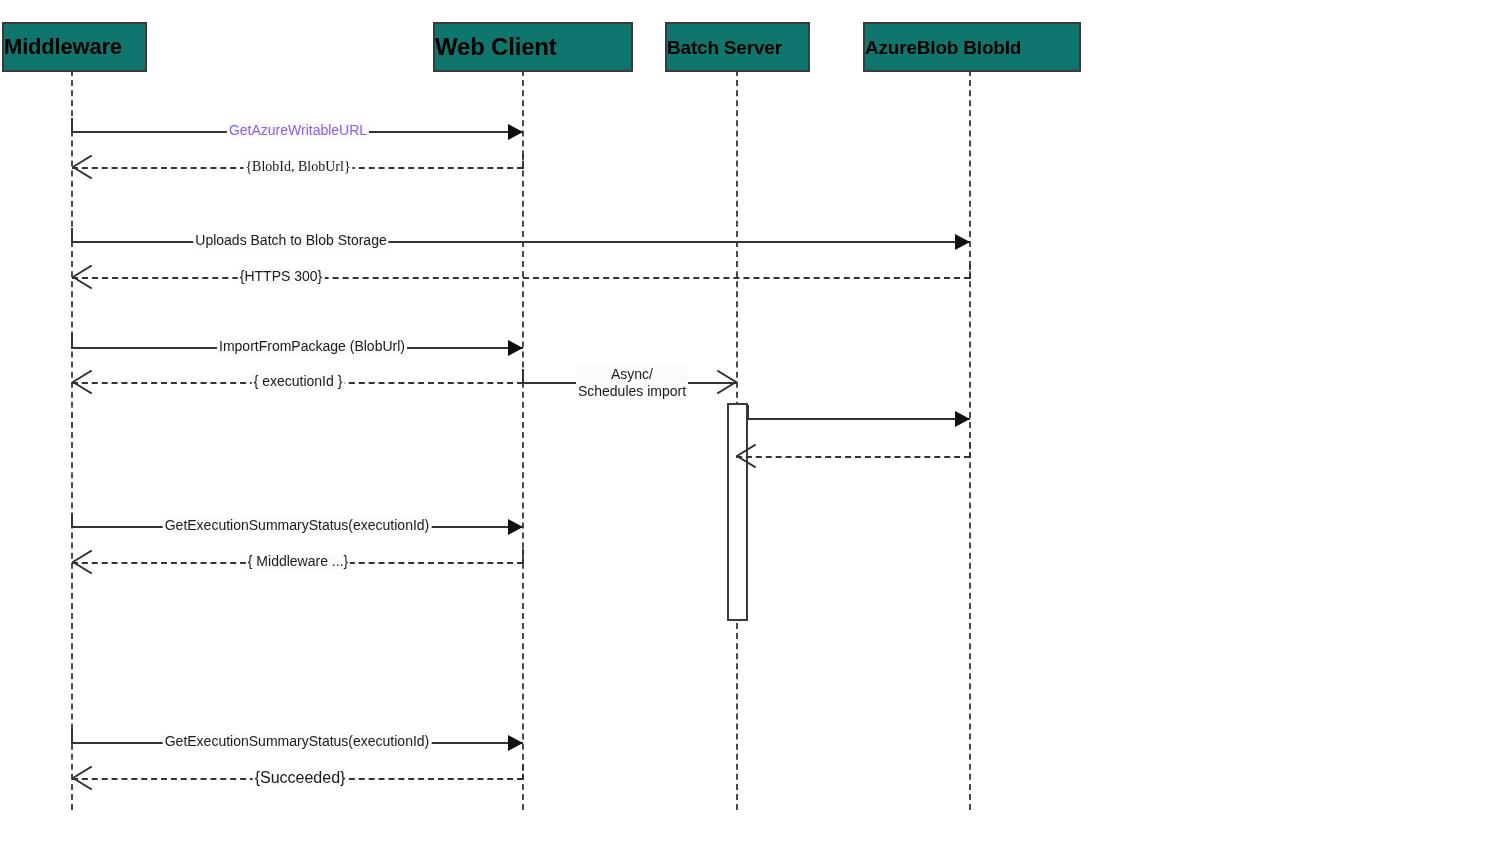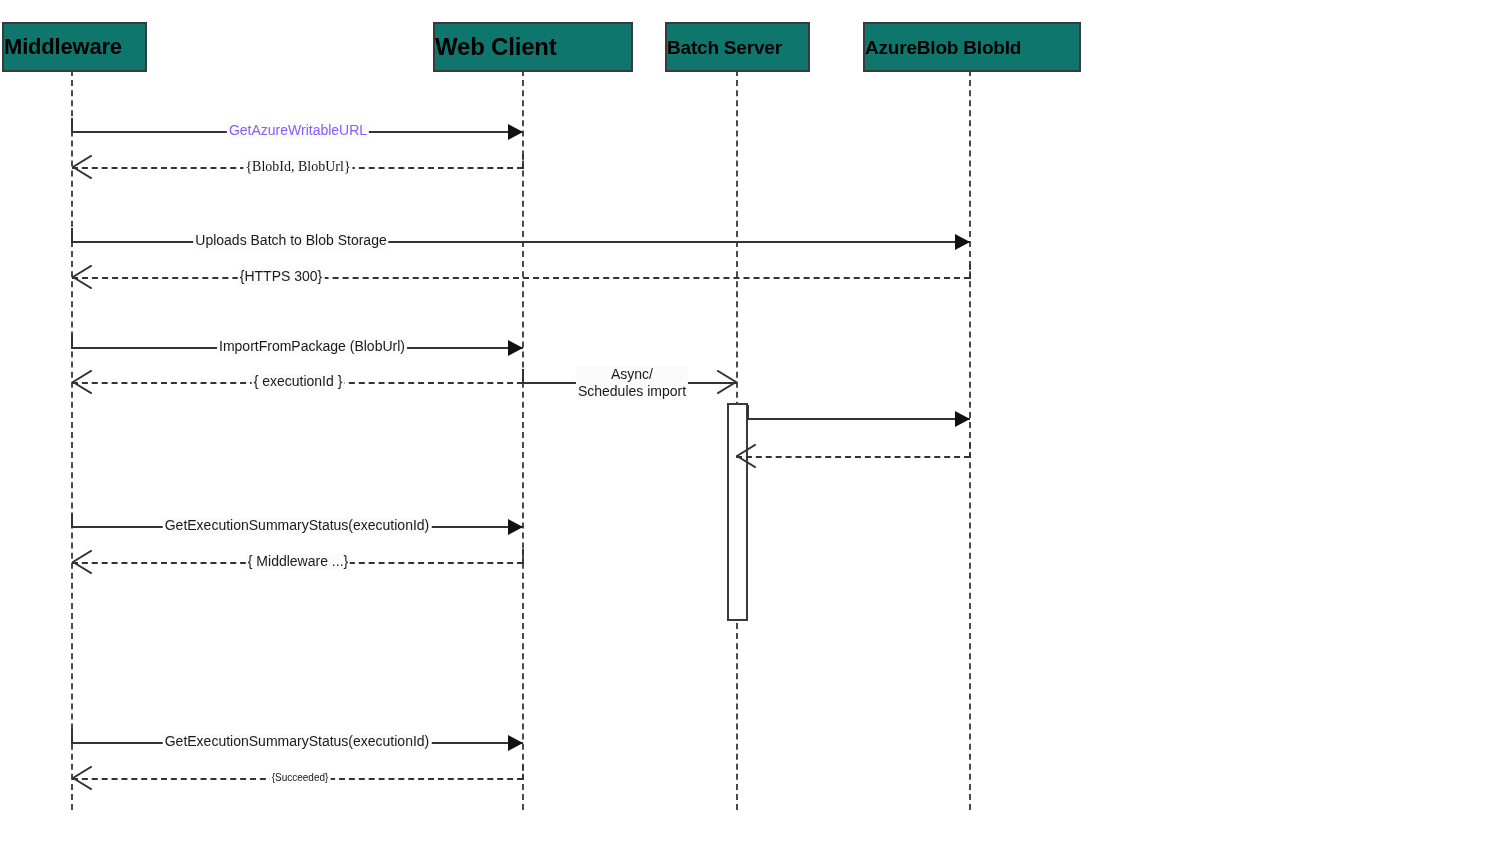--- a/index.html
+++ b/index.html
@@ -190,21 +190,21 @@
       <div class="stub" style="left: 71px; top: 729px; height: 15px; border-left-color: rgb(51, 51, 51);"></div>
       <div class="arrow-solid" style="top: 735px; left: 508px;"></div>
       <div class="msglabel" style="left: 297px; top: 742px; font-size: 14px; background: rgb(251, 251, 251); color: rgb(26, 26, 26);">GetExecutionSummaryStatus(executionId)</div>
       <div class="msgline dashed" style="left: 72px; top: 778px; width: 451px; border-top-color: rgb(51, 51, 51);"></div>
       <div class="stub dashed" style="left: 522px; top: 765px; height: 15px; border-left-color: rgb(51, 51, 51);"></div>
       <div class="arrow-open" style="top: 766px; left: 72px;">
         <svg width="20" height="24" viewBox="0 0 20 24">
           <path d="M19,1 L1,12 L19,23" fill="none" stroke="#333333" stroke-width="2" stroke-linecap="square" stroke-linejoin="miter"></path>
         </svg>
       </div>
-      <div class="msglabel" style="left: 300px; top: 778px; font-size: 10px; background: rgb(251, 251, 251); color: rgb(26, 26, 26);">{Succeeded}</div>
+      <div class="msglabel" style="left: 300px; top: 778px; font-size: 16px; background: rgb(251, 251, 251); color: rgb(26, 26, 26);">{Succeeded}</div>
     </div>
   <div id="participants-layer">
       <div class="participant" style="left: 2px; top: 10px; width: 145px; height: 50px; border-color: rgb(58, 58, 58);">
         <span class="plabel" style="font-size: 22px;">Middleware</span>
       </div>
       <div class="participant" style="left: 433px; top: 10px; width: 200px; height: 50px; border-color: rgb(58, 58, 58);">
         <span class="plabel" style="font-size: 24px;">Web Client</span>
       </div>
       <div class="participant" style="left: 665px; top: 10px; width: 145px; height: 50px; border-color: rgb(58, 58, 58);">
         <span class="plabel" style="font-size: 19px;">Batch Server</span>

